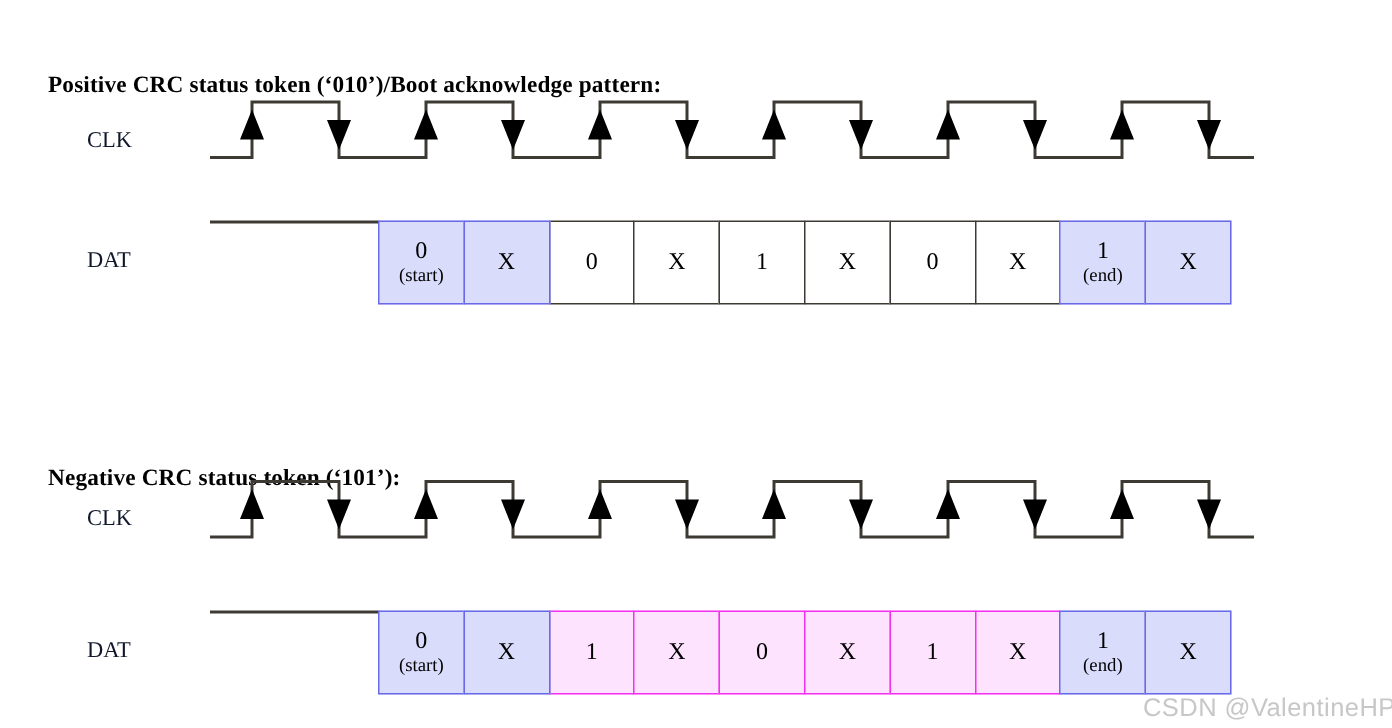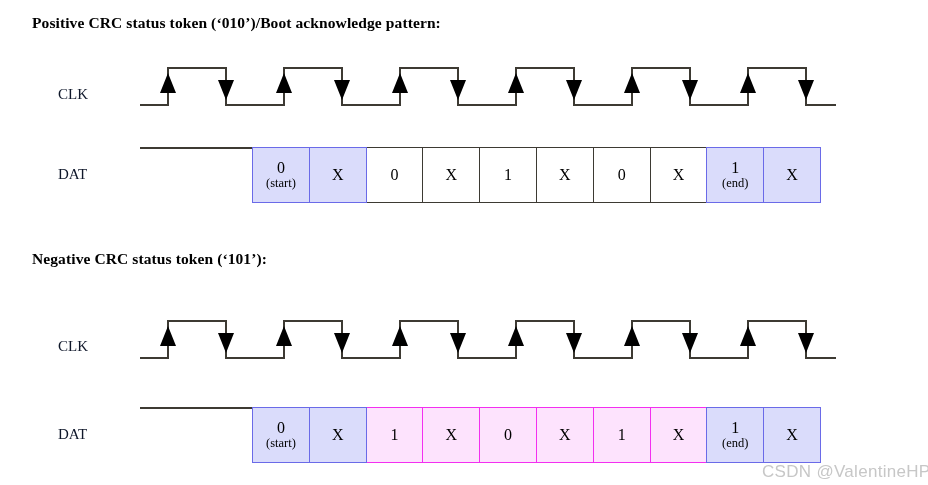--- a/index.html
+++ b/index.html
@@ -21,23 +21,24 @@
     height: 485px;
   }
   .section-title {
     position: absolute;
     font-family: "Liberation Serif", "DejaVu Serif", serif;
     font-weight: bold;
     font-size: 15.5px;
     color: #000000;
     white-space: nowrap;
     letter-spacing: 0.1px;
+    margin-top: 34px;
   }
   .title-1 { left: 32px; top: 14px; }
-  .title-2 { left: 32px; top: 250px; }
+  .title-2 { left: 32px; top: 276px; }
 
   .sig-label {
     position: absolute;
     font-family: "Liberation Serif", "DejaVu Serif", serif;
     font-size: 15px;
     color: #0f172a;
     white-space: nowrap;
   }
   .clk-label-1 { left: 58px; top: 86px; }
   .dat-label-1 { left: 58px; top: 166px; }

